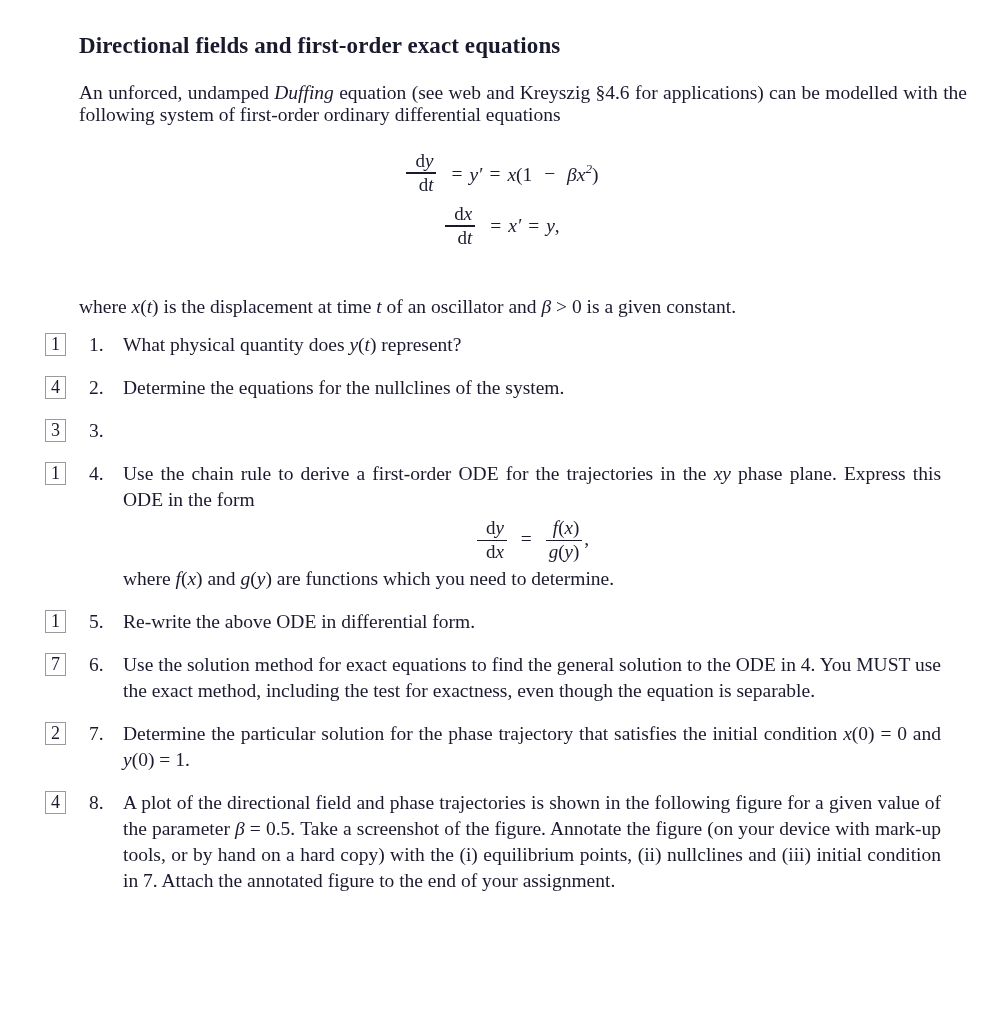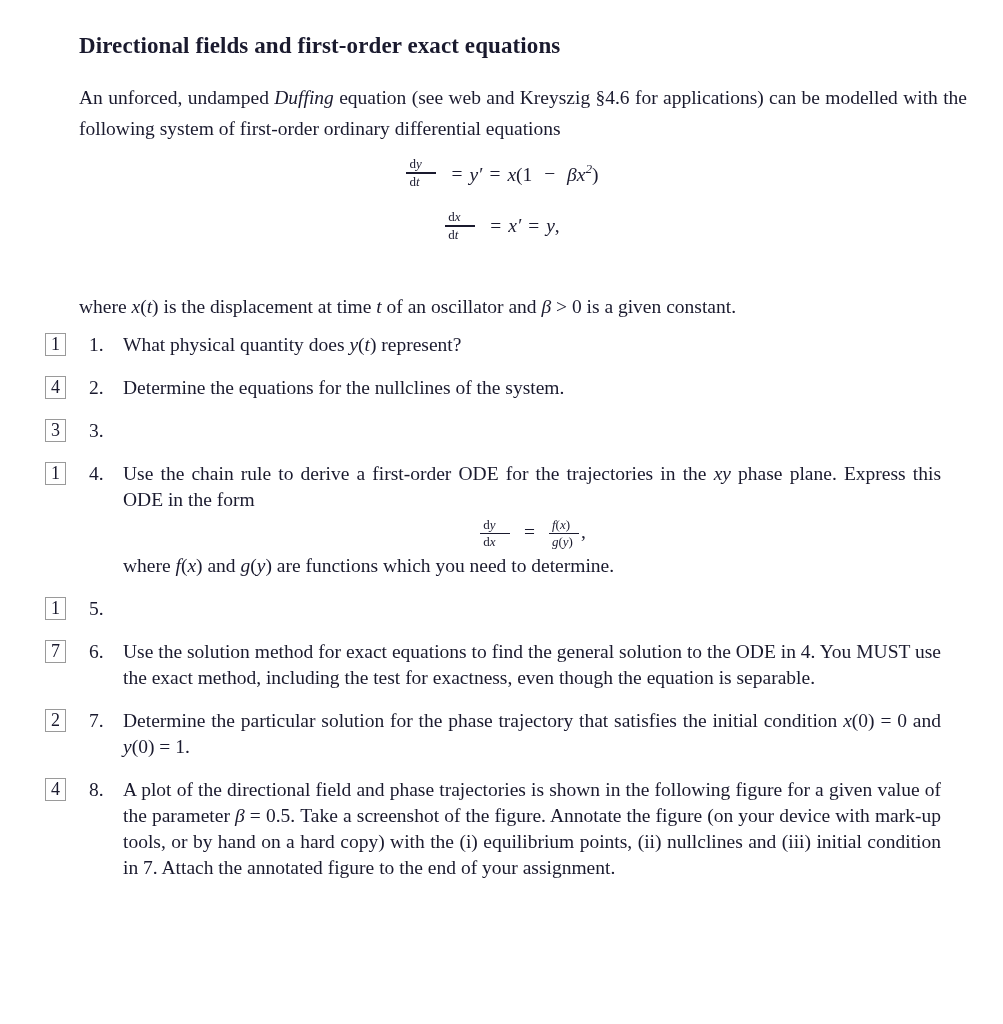--- a/index.html
+++ b/index.html
@@ -31,21 +31,21 @@
     letter-spacing: 0.1px;
   }
 
   
   .intro {
     position: absolute;
     left: 79px;
     top: 82px;
     width: 888px;
     font-size: 19.5px;
-    line-height: 31px;
+    line-height: 22px;
     text-align: justify;
     text-justify: inter-word;
   }
 
   
   .eqblock {
     position: absolute;
     left: 0;
     top: 146px;
     width: 1003px;
@@ -55,25 +55,25 @@
   .eqrow {
     display: flex;
     align-items: center;
     justify-content: center;
     height: 54px;
   }
   .eqrow.second { height: 52px; }
   .frac {
     display: inline-flex;
     flex-direction: column;
-    align-items: flex-start;
+    align-items: flex-end;
     justify-content: center;
     vertical-align: middle;
     line-height: 1.08;
-    font-size: 13px;
+    font-size: 19px;
     margin: 0 2px;
   }
   .frac .num { padding: 0 3px 1px 3px; }
   .frac .den { padding: 1px 3px 0 3px; }
   .frac .bar {
     display: block;
     width: 100%;
     min-width: 30px;
     height: 1.3px;
     background: #1a1a2e;
@@ -234,20 +234,23 @@
             <span class="den"><span class="mathi">g</span>(<span class="mathi">y</span>)</span>
           </span><span>,</span>
         </span>
         <p class="sub">where <i>f</i>(<i>x</i>) and <i>g</i>(<i>y</i>) are functions which you need to determine.</p>
       </div>
     </div>
 
     <div class="qitem">
       <div class="markbox">1</div>
       <div class="qnum">5.</div>
+      <div class="qbody">
+        <p class="flush">Re-write the above ODE in differential form.</p>
+      </div>
     </div>
 
     <div class="qitem">
       <div class="markbox">7</div>
       <div class="qnum">6.</div>
       <div class="qbody">
         <p>Use the solution method for exact equations to find the general solution to the ODE in 4. You MUST use the exact method, including the test for exactness, even though the equation is separable.</p>
       </div>
     </div>
 

